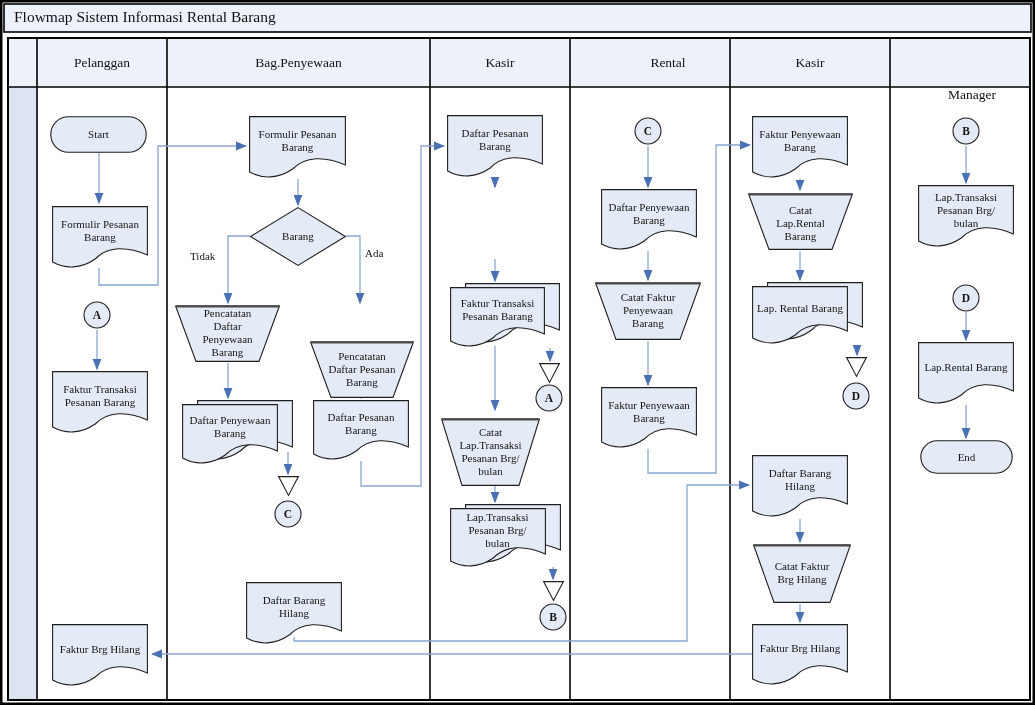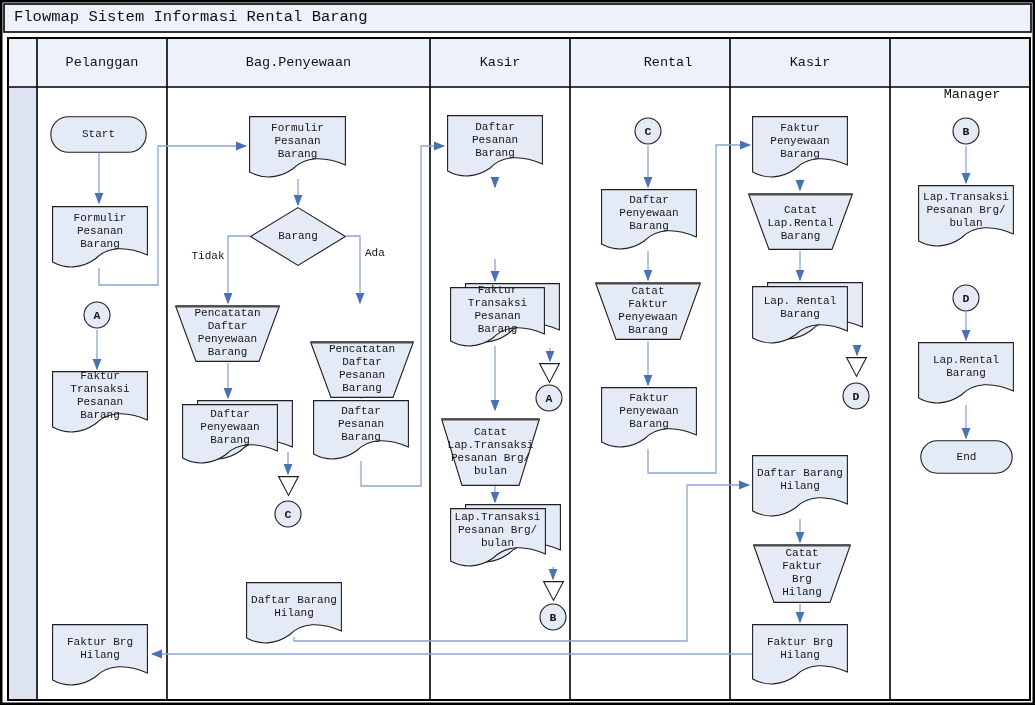--- a/index.html
+++ b/index.html
@@ -1,17 +1,17 @@
 <!DOCTYPE html>
 <html><head>
 <meta charset="utf-8">
 <style>
   html,body{margin:0;padding:0;background:#fff;}
   #stage{position:relative;width:1035px;height:705px;background:#5eead4;
-         font-family:Liberation Mono, monospace;overflow:hidden;}
+         font-family:Liberation Serif, serif;overflow:hidden;}
   #gridsvg{position:absolute;left:0;top:0;z-index:1;}
   .title-text{position:absolute;left:14px;top:8px;z-index:3;font-size:15.5px;color:#111;}
   .lane-label{position:absolute;top:38px;height:49px;z-index:3;display:flex;align-items:center;
               justify-content:center;font-size:13.5px;color:#111;}
   .node{position:absolute;z-index:4;}
   .node svg.shp{position:absolute;left:0;top:0;overflow:visible;}
   .lbl{position:absolute;left:3px;right:3px;top:0;bottom:0;display:flex;align-items:center;
        justify-content:center;text-align:center;font-size:11px;line-height:13px;color:#151515;z-index:5;}
   .node[data-shape="document"] .lbl{top:3px;bottom:15px;}
   .node[data-shape="multidocument"] .lbl{left:4px;right:19px;top:5px;bottom:15px;}
@@ -79,21 +79,21 @@
   </svg>
 
   <div class="title-text">Flowmap Sistem Informasi Rental Barang</div>
   <div class="lane-label" style="left:37px;width:130px;">Pelanggan</div>
   <div class="lane-label" style="left:167px;width:263px;">Bag.Penyewaan</div>
   <div class="lane-label" style="left:430px;width:140px;">Kasir</div>
   <div class="lane-label" style="left:570px;width:160px;padding-left:18px;">Rental</div>
   <div class="lane-label" style="left:730px;width:160px;">Kasir</div>
   <div class="lane-label" style="left:890px;width:164px;margin-top:32px;">Manager</div>
 
-  <div class="edge-label" style="left:190px;top:250px;width:36px;text-align:center;">Tidak</div>
+  <div class="edge-label" style="left:190px;top:250px;width:36px;text-align:left;">Tidak</div>
   <div class="edge-label" style="left:365px;top:247px;width:32px;">Ada</div>
 
   <div class="node" data-shape="stadium" style="left:50px;top:116px;width:97px;height:37px;">
       <svg class="shp" width="99" height="41">
         <rect fill="#e5ebf6" stroke="#1f1f1f" stroke-width="1.1" x="0.8" y="0.8" width="95.4" height="35.4" rx="17.7"></rect>
       </svg>
     <div class="lbl">Start</div>
     </div>
   <div class="node" data-shape="document" style="left:52px;top:206px;width:96px;height:62px;">
       <svg class="shp" width="98" height="66">

